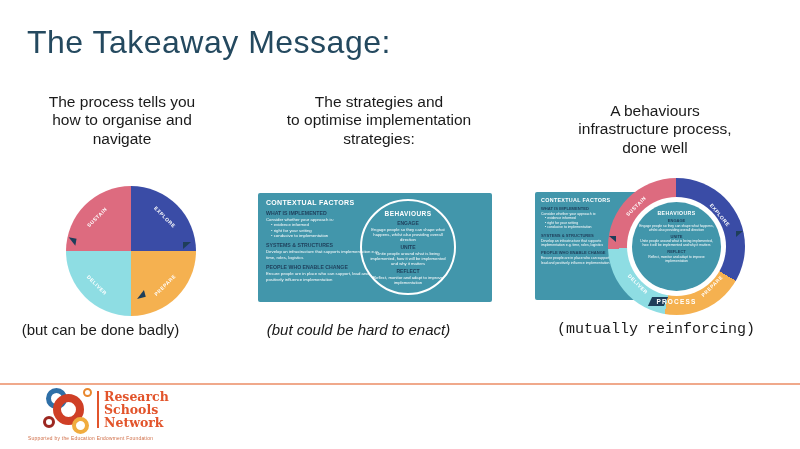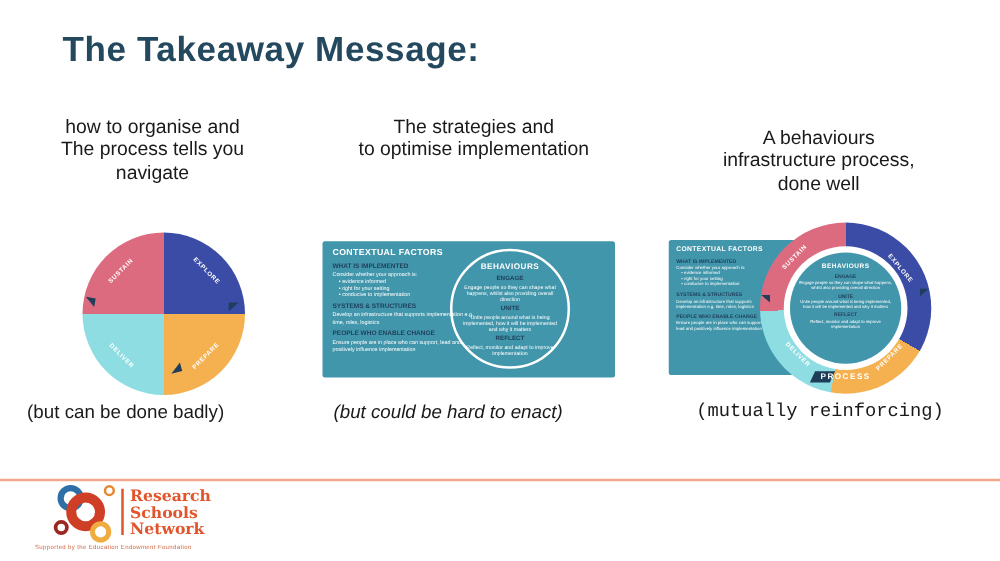--- a/index.html
+++ b/index.html
@@ -1,19 +1,19 @@
 <!DOCTYPE html>
 <html style="--title-navy: #24495f; --pink: #dd6b7f; --royal-blue: #3a4ca6; --light-blue: #8edde3; --amber: #f5b150; --teal: #4296ab; --navy: #1e3e5a; --logo-red: #cf3f26; --logo-blue: #2e6fa7; --logo-maroon: #9c2720; --logo-yellow: #f0ac3f; --logo-orange: #e8872e; --brand-orange: #e2542b; --footer-line: #f0a98b;"><head>
 <meta charset="utf-8">
 <style>
   html,body{margin:0;padding:0;background:#fff;}
   body{width:800px;height:449px;position:relative;overflow:hidden;
        font-family:"Liberation Sans",sans-serif;-webkit-font-smoothing:antialiased;}
 
-  .slide-title{position:absolute;left:50px;top:24px;font-size:28px;font-weight:bold;
+  .slide-title{position:absolute;left:27px;top:24px;font-size:32px;font-weight:normal;
                color:var(--title-navy,#24495f);letter-spacing:.5px;}
 
   .col-heading{position:absolute;color:#1a1a1a;font-size:15.5px;line-height:1.18;text-align:center;}
   .col-heading.h1{left:32px;top:93px;width:180px;}
   .col-heading.h2{left:263px;top:93px;width:232px;}
   .col-heading.h3{left:540px;top:102px;width:230px;}
 
   .caption{position:absolute;top:321px;color:#1a1a1a;font-size:15px;text-align:center;}
   .caption.c1{left:18px;width:165px;}
   .caption.c2{left:246px;width:225px;font-style:italic;}
@@ -99,27 +99,28 @@
              font-family:"DejaVu Serif",serif;font-weight:bold;font-size:12.5px;line-height:13px;}
   .logo-tagline{position:absolute;left:28px;top:436px;font-size:4.8px;letter-spacing:.3px;
                 color:#cf6b44;}
 </style>
 </head>
 <body>
 
 <div class="slide-title">The Takeaway Message:</div>
 
 <div class="col-heading h1">
+  <div>The process tells you</div>
   <div>how to organise and</div>
-  <div>The process tells you</div>
   <div>navigate</div>
 </div>
 <div class="col-heading h2">
   <div>The strategies and</div>
   <div>to optimise implementation</div>
+  <div>strategies:</div>
 </div>
 <div class="col-heading h3">
   <div>A behaviours</div>
   <div>infrastructure process,</div>
   <div>done well</div>
 </div>
 
 <div class="pie">
   <span class="pie-label sustain">SUSTAIN</span>
   <span class="pie-label explore">EXPLORE</span>

